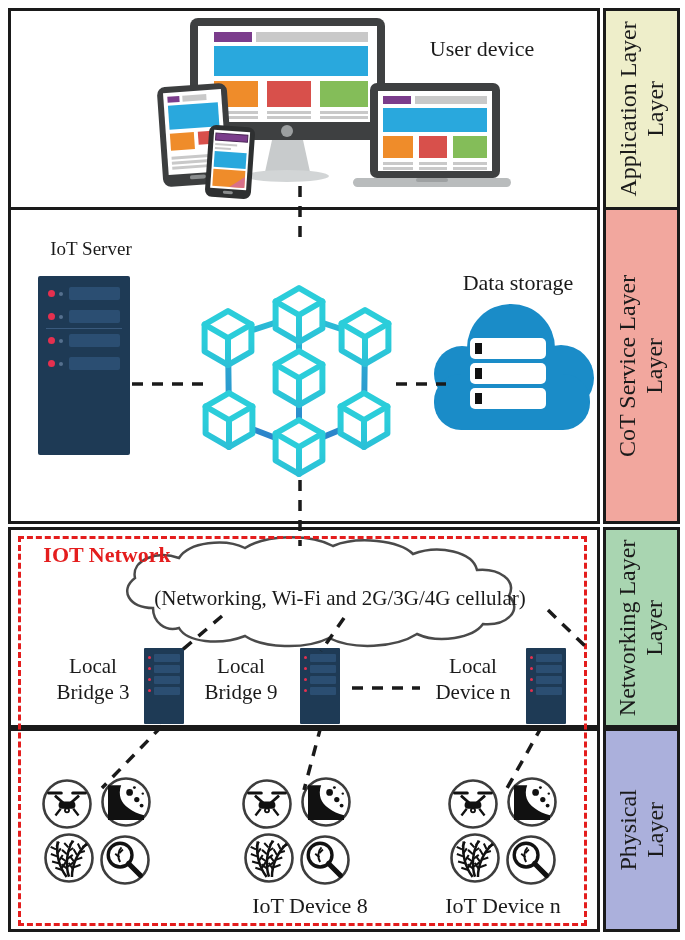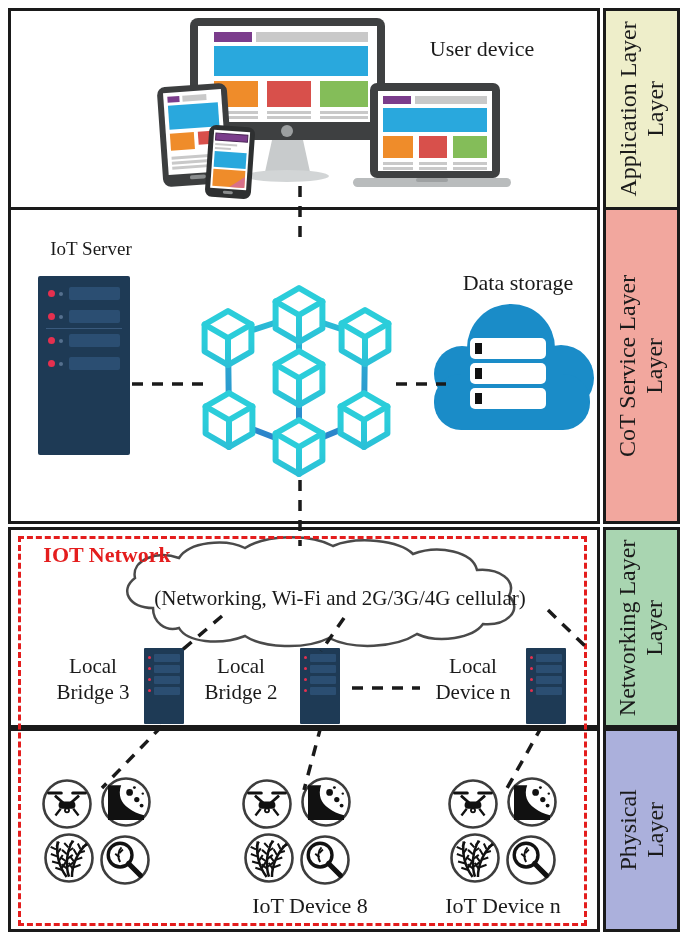--- a/index.html
+++ b/index.html
@@ -235,21 +235,21 @@
         <span class="bar"></span>
       </div>
     <div class="brow">
         <span class="dot"></span>
         <span class="bar"></span>
       </div>
   </div>
 
   <div class="lbl lbl2" style="left:188px;top:654px;width:106px;">
     <div>Local</div>
-      <div>Bridge 2</div>
+      <div>Bridge 9</div>
   </div>
   <div class="btow" style="left:300px;top:648px;">
     <div class="brow">
         <span class="dot"></span>
         <span class="bar"></span>
       </div>
     <div class="brow">
         <span class="dot"></span>
         <span class="bar"></span>
       </div>

